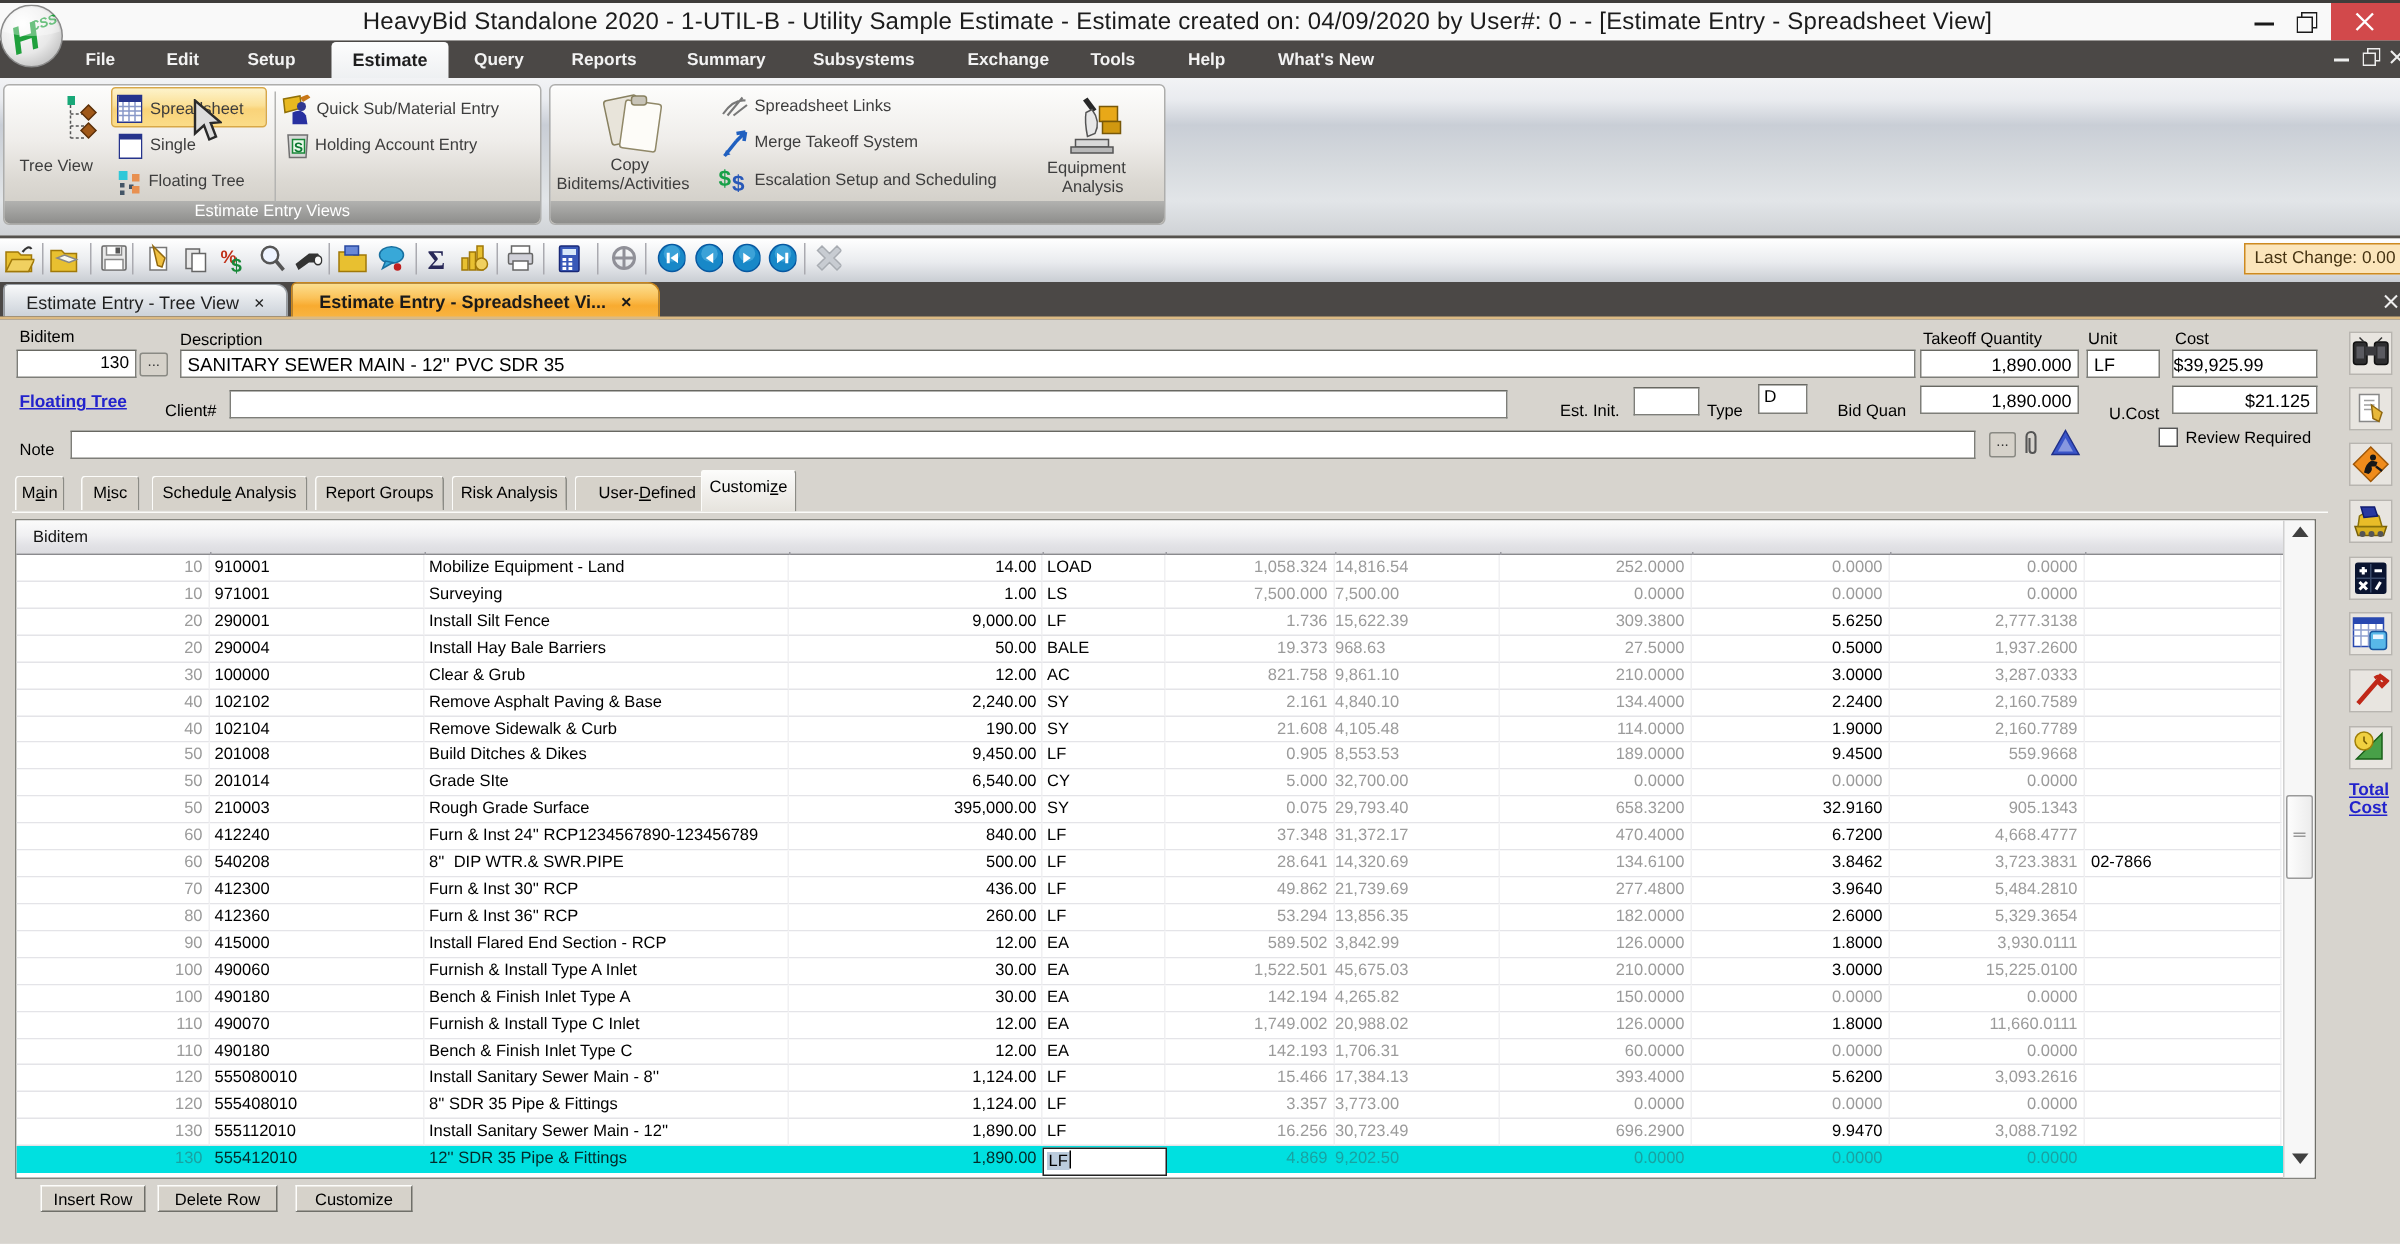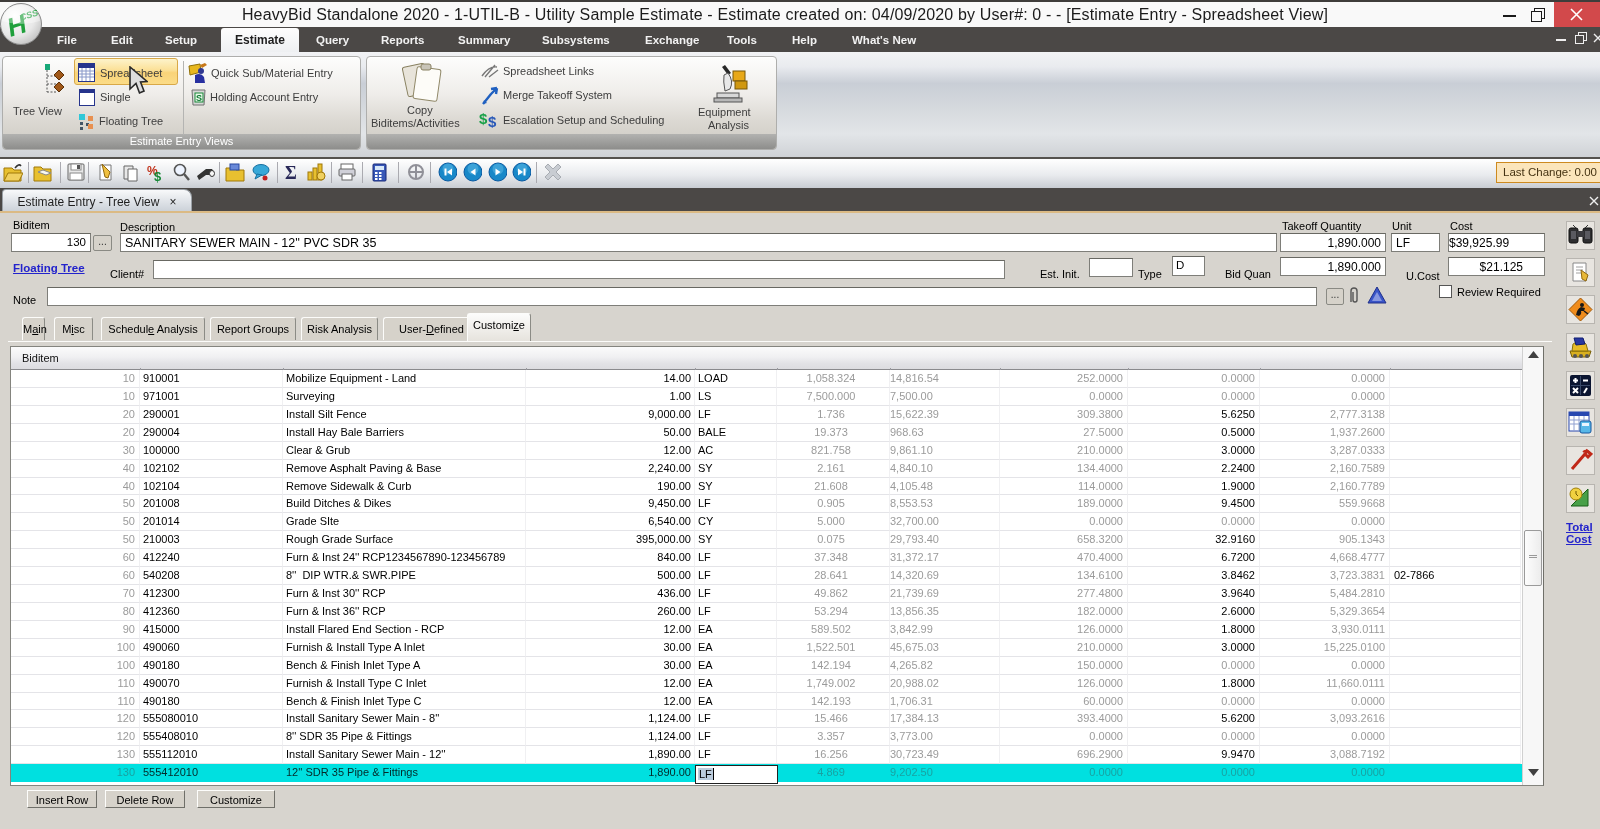--- a/index.html
+++ b/index.html
@@ -43,21 +43,21 @@
 .gr.cy{background:#00e0e0}
 .gr span{display:block;height:100%;font-size:11px;line-height:17.9px;white-space:nowrap;overflow:hidden;border-right:1px solid #f0f0f2;border-bottom:1px solid #e4e4e8}
 .cy span{border-right-color:#00e0e0;border-bottom-color:#00e0e0}
 .g{color:#9b9b9b} .k{color:#000}
 .cy .g{color:#18a2a2} .cy .k{color:#042a2a}
 .c1{width:129px;text-align:right;padding-right:4px}
 .c2{width:143px;padding-left:3px}
 .c3{width:243px;padding-left:3px}
 .c4{width:169px;text-align:right;padding-right:3px}
 .c5{width:82px;padding-left:3px}
-.c6{width:113px;text-align:center;padding-right:4px}
+.c6{width:113px;text-align:right;padding-right:4px}
 .c7{width:110px;text-align:left;padding-right:4px}
 .c8{width:128px;text-align:right;padding-right:4px}
 .c9{width:132px;text-align:right;padding-right:4px}
 .c10{width:130px;text-align:right;padding-right:4px}
 .c11{width:131px;padding-left:4px}
 
 #vsb{position:absolute;left:1511px;top:0;width:21px;height:438px;background:#f7f7f7;border-left:1px solid #d0d0d0}
 #vsbthumb{position:absolute;left:1px;top:183px;width:18px;height:56px;background:linear-gradient(90deg,#fdfdfd,#ececec);border:1px solid #9a9a9a;border-radius:2px}
 
 .bbtn{position:absolute;top:577px;height:18px;background:#d6d2ca;border:1px solid #6f6f69;border-top-color:#fdfdfb;border-left-color:#fdfdfb;font-size:11px;text-align:center;padding-top:3px}
@@ -312,20 +312,21 @@
     </svg>
  <div class="tsep" style="left:536px"></div>
  <svg class="ab" style="left:541px;top:3px" width="20" height="21">
       <path d="M4 5 l5 5 -5 5 3 3 5 -5 5 5 3 -3 -5 -5 5 -5 -3 -3 -5 5 -5 -5 z" fill="#c8ccd2" stroke="#a8acb2"></path>
     </svg>
  <div id="lastchg">Last Change: 0.00</div>
 </div>
 
 <div id="tabstrip">
  <div id="dt1">Estimate Entry - Tree View&nbsp;&nbsp;&nbsp;×</div>
+ <div id="dt2">Estimate Entry - Spreadsheet Vi...&nbsp;&nbsp;&nbsp;×</div>
  <svg class="ab" style="left:1589px;top:8px" width="10" height="10">
       <path d="M1 1 L9 9 M9 1 L1 9" stroke="#eee" stroke-width="1.4"></path>
     </svg>
 </div>
 <div id="tabline"></div>
 
 <div id="panel">
  <div class="lbl" style="left:13px;top:6px">Biditem</div>
  <div class="box" style="left:11px;top:20px;width:80px;height:19px;text-align:right">
       <span style="padding-right:4px">130</span>
@@ -355,36 +356,36 @@
  <div class="lbl" style="left:1138px;top:55px">Type</div>
  <div class="box" style="left:1172px;top:43px;width:33px;height:20px">
       <span style="padding-left:3px">D</span>
     </div>
  <div class="lbl" style="left:1225px;top:55px">Bid Quan</div>
  <div class="box" style="left:1280px;top:44px;width:106px;height:19px;font-size:12px;text-align:right">
       <span style="padding-right:4px">1,890.000</span>
     </div>
  <div class="lbl" style="left:1406px;top:57px">U.Cost</div>
  <div class="box" style="left:1448px;top:44px;width:97px;height:19px;font-size:12px;text-align:right">
-      <span style="padding-right:21px">$21.125</span>
+      <span style="padding-right:4px">$21.125</span>
     </div>
  <div class="lbl" style="left:13px;top:81px">Note</div>
  <div class="box" style="left:47px;top:74px;width:1270px;height:19px"></div>
  <div class="ab" style="left:1326px;top:75px;width:18px;height:17px;background:#d6d2ca;border:1px solid #8a8a84;border-radius:2px;font-size:10px;text-align:center;color:#333">...</div>
  <svg class="ab" style="left:1347px;top:73px" width="14" height="20">
       <path d="M4 16 V5 a3 3 0 0 1 6 0 V14 a2 2 0 0 1 -4 0 V6" stroke="#555" stroke-width="1.4" fill="none"></path>
     </svg>
  <svg class="ab" style="left:1367px;top:72px" width="20" height="20">
       <path d="M10 2 L19 18 H1 Z" fill="#3a55c8" stroke="#20308a"></path>
       <path d="M10 7 L15 16 H5 Z" fill="#8898e0"></path>
     </svg>
  <div class="ab" style="left:1439px;top:72px;width:13px;height:13px;background:#fff;border:1px solid #555"></div>
  <div class="lbl" style="left:1457px;top:73px">Review Required</div>
 
- <div class="ptab" style="left:22px;width:23px">M<u>a</u>in</div>
+ <div class="ptab" style="left:10px;width:33px">M<u>a</u>in</div>
  <div class="ptab" style="left:54px;width:39px">M<u>i</u>sc</div>
  <div class="ptab" style="left:101px;width:104px">Schedul<u>e</u> Analysis</div>
  <div class="ptab" style="left:210px;width:86px">Report Groups</div>
  <div class="ptab" style="left:301px;width:77px">Risk Analysis</div>
  <div class="ptab" style="left:383px;width:97px">User-<u>D</u>efined</div>
  <div class="ptab" id="ptsel" style="left:467px;width:64px">Customi<u>z</u>e</div>
  <div class="ab" style="left:8px;top:128px;width:1544px;height:1px;background:#fcfcfa"></div>
 
  <div id="grid">
   <div id="ghead">

